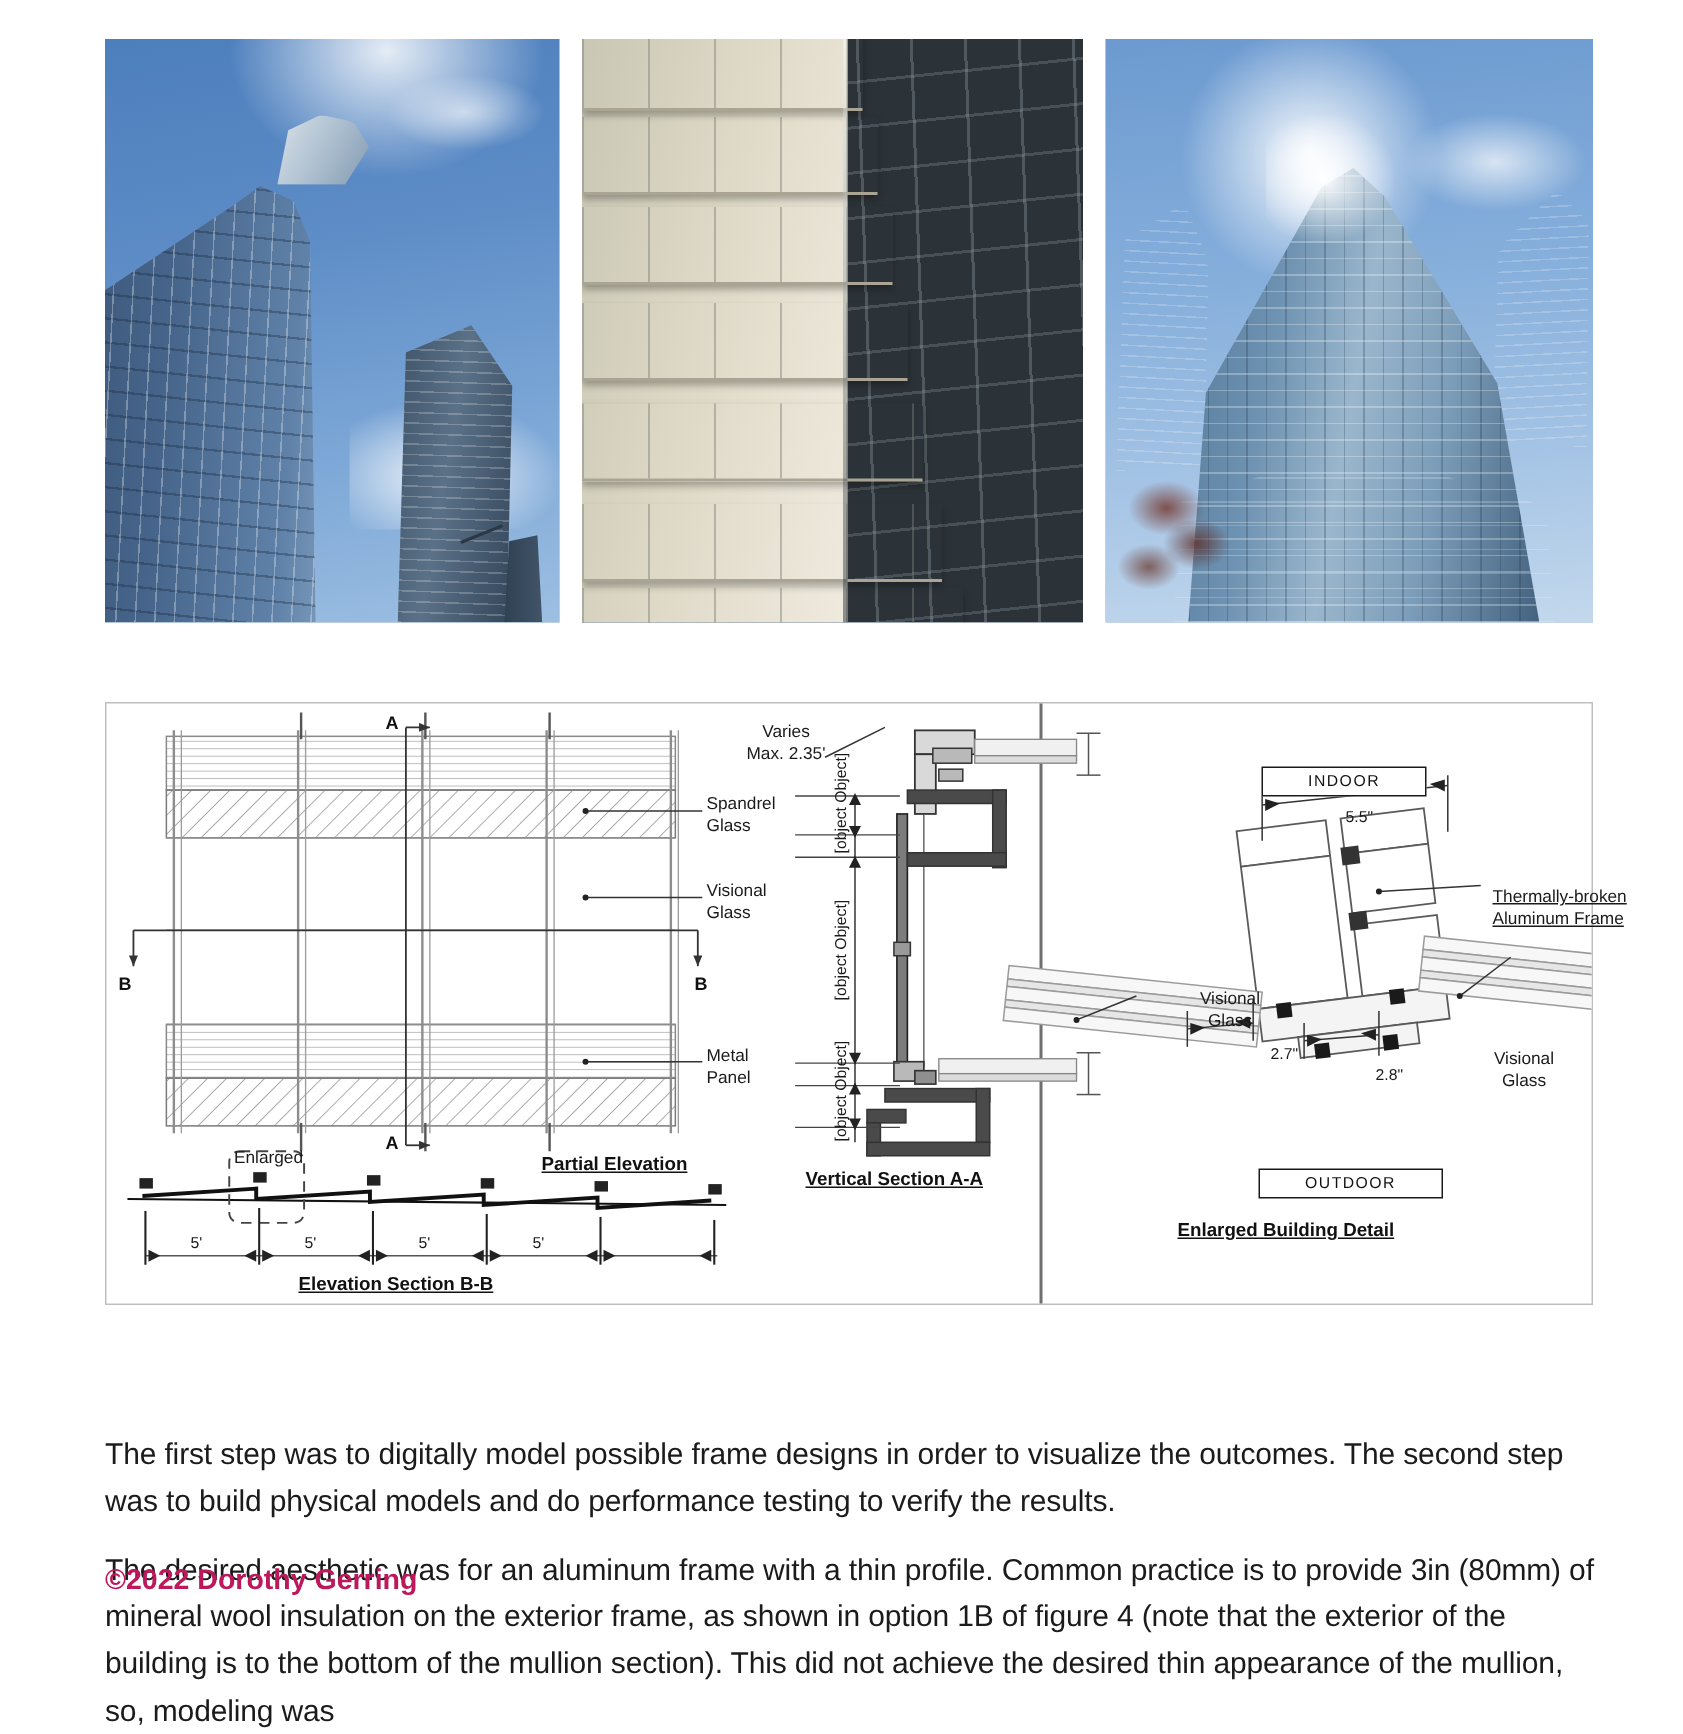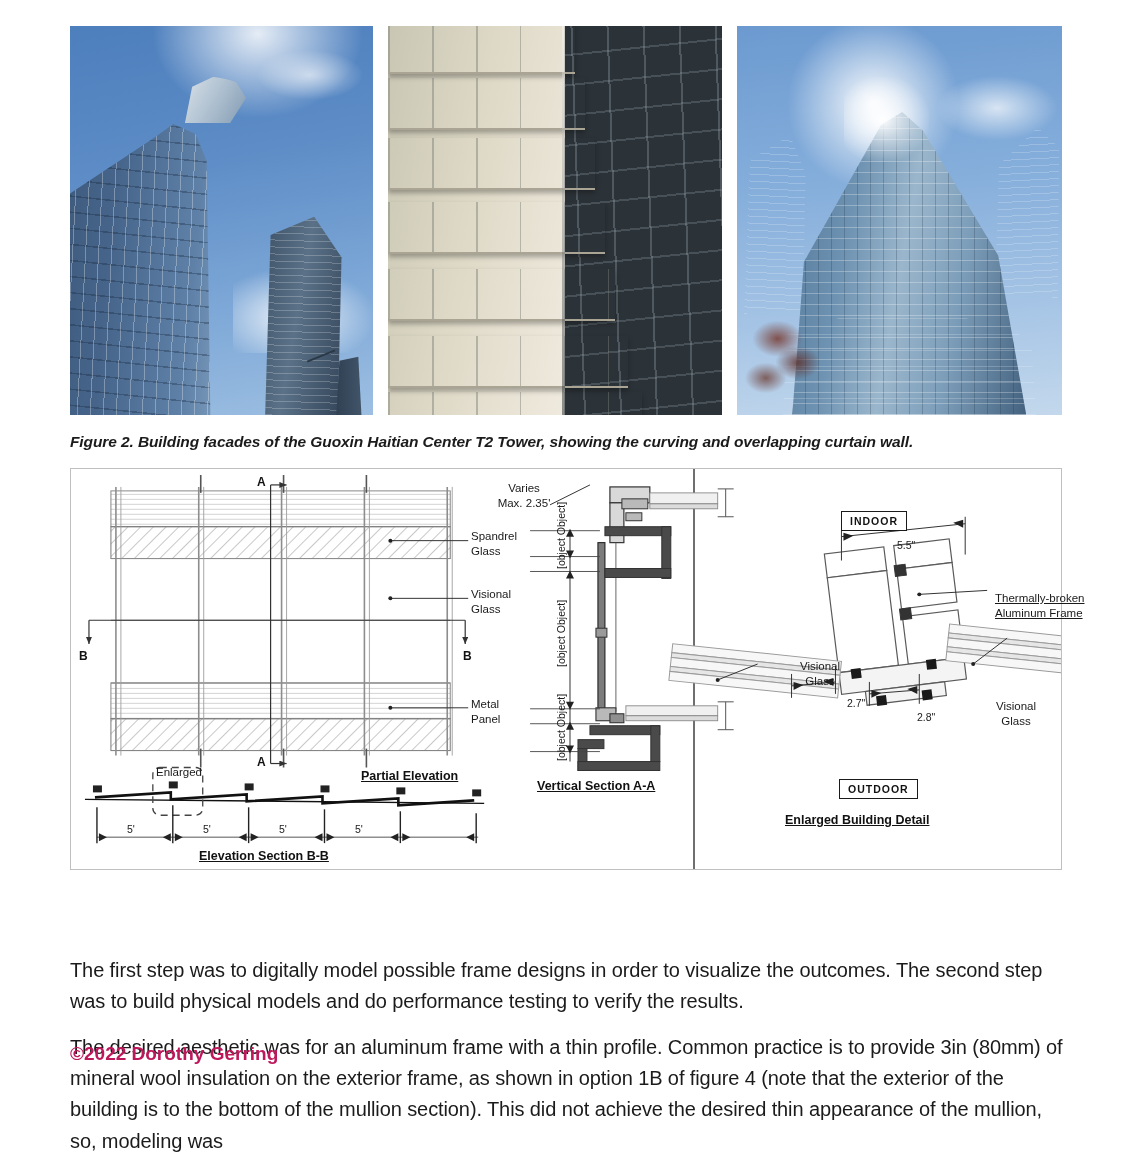--- a/index.html
+++ b/index.html
@@ -248,23 +248,23 @@
     font-size: 12.5px;
     font-weight: bold;
     color: #111;
     text-decoration: underline;
     white-space: nowrap;
   }
   .dwg-box {
     position: absolute;
     border: 1.6px solid #1a1a1a;
     font-size: 10.5px;
-    font-weight: bold;
+    font-weight: normal;
     letter-spacing: 1px;
-    padding: 3px 8px;
+    padding: 3px 30px;
     color: #111;
     background: #fff;
     white-space: nowrap;
   }
   .dwg-dim {
     position: absolute;
     font-size: 10.5px;
     color: #1a1a1a;
     white-space: nowrap;
   }
@@ -319,21 +319,20 @@
       <div class="towerC-left"></div>
       <div class="towerC-right"></div>
       <div class="towerC"></div>
       <div class="gridC"></div>
       <div class="glareC"></div>
       <div class="podiumC"></div>
       <div class="treeC"></div>
     </div>
   </div>
 
-  <div class="caption" id="caption-fig2">Figure 2. Building facades of the Guoxin Haitian Center T2 Tower, showing the curving and overlapping curtain wall.</div>
 
   <div class="drawing-frame">
     <div class="panel-divider"></div>
 
     <svg class="dwg-svg" viewBox="0 0 992 402" preserveAspectRatio="none">
       <defs>
         <pattern id="hatch45" width="9" height="9" patternTransform="rotate(45)" patternUnits="userSpaceOnUse">
           <line x1="0" y1="0" x2="0" y2="9" stroke="#9a9a9a" stroke-width="1.1"></line>
         </pattern>
         <pattern id="hatchHoriz" width="7" height="5" patternUnits="userSpaceOnUse">

